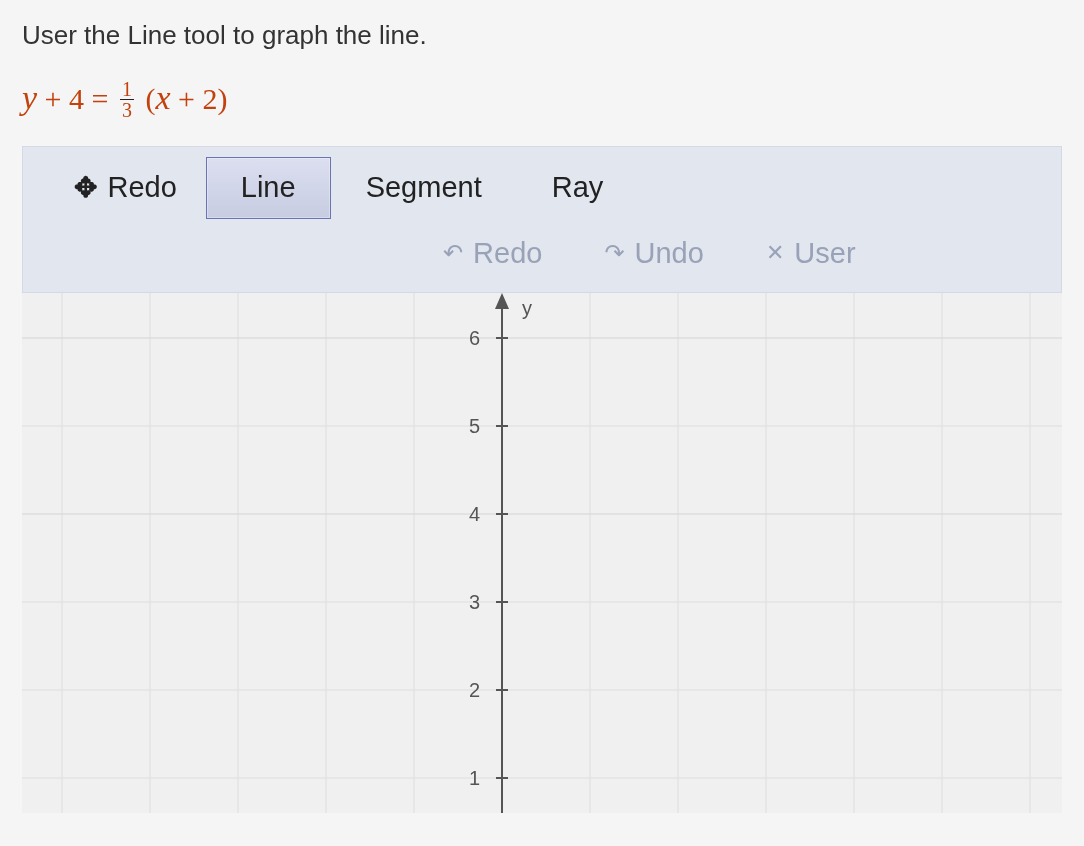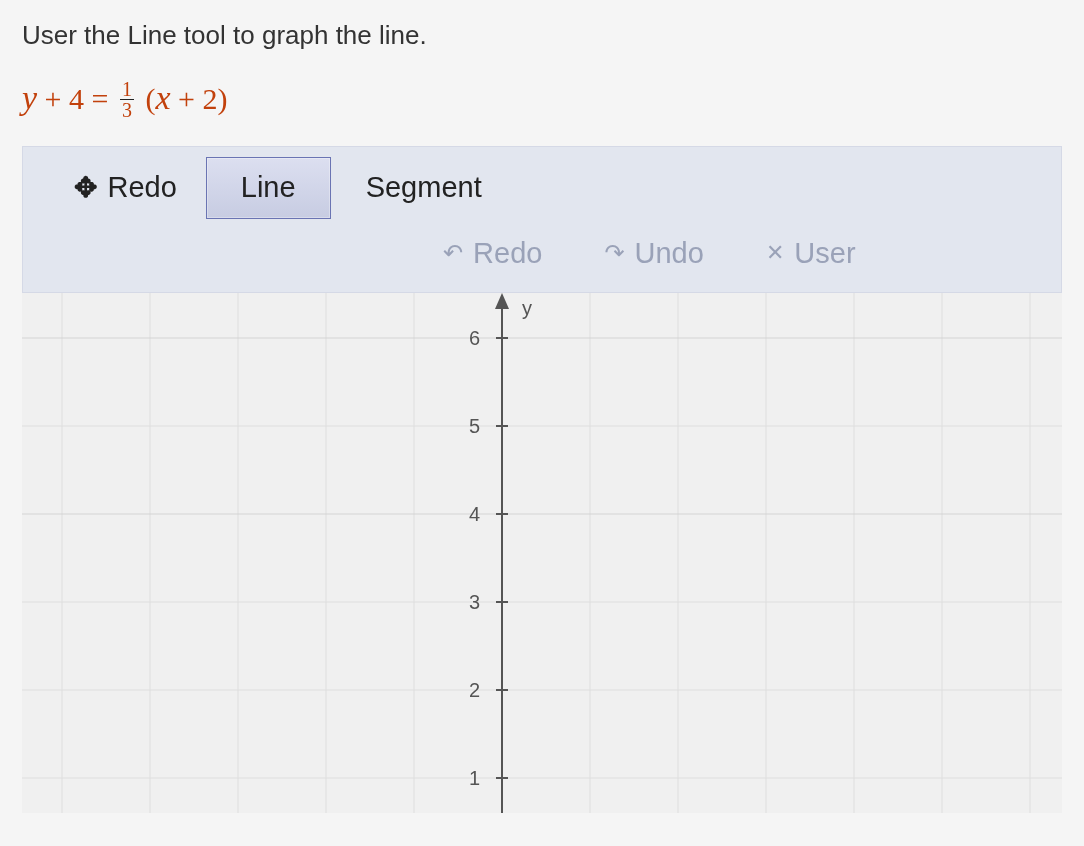--- a/index.html
+++ b/index.html
@@ -157,20 +157,23 @@
   <div class="tools-row">
     <div class="tool-btn move">
       <span class="move-icon">✥</span>
       <span>Redo</span>
     </div>
     <div class="tool-btn line selected">
       <span>Line</span>
     </div>
     <div class="tool-btn segment">
       <span>Segment</span>
+    </div>
+    <div class="tool-btn ray">
+      <span>Ray</span>
     </div>
   </div>
   <div class="undo-row">
     <div class="spacer-undo"></div>
     <div class="action-btn">
       <span class="icon">↶</span>
       <span>Redo</span>
     </div>
     <div class="action-btn">
       <span class="icon">↷</span>

